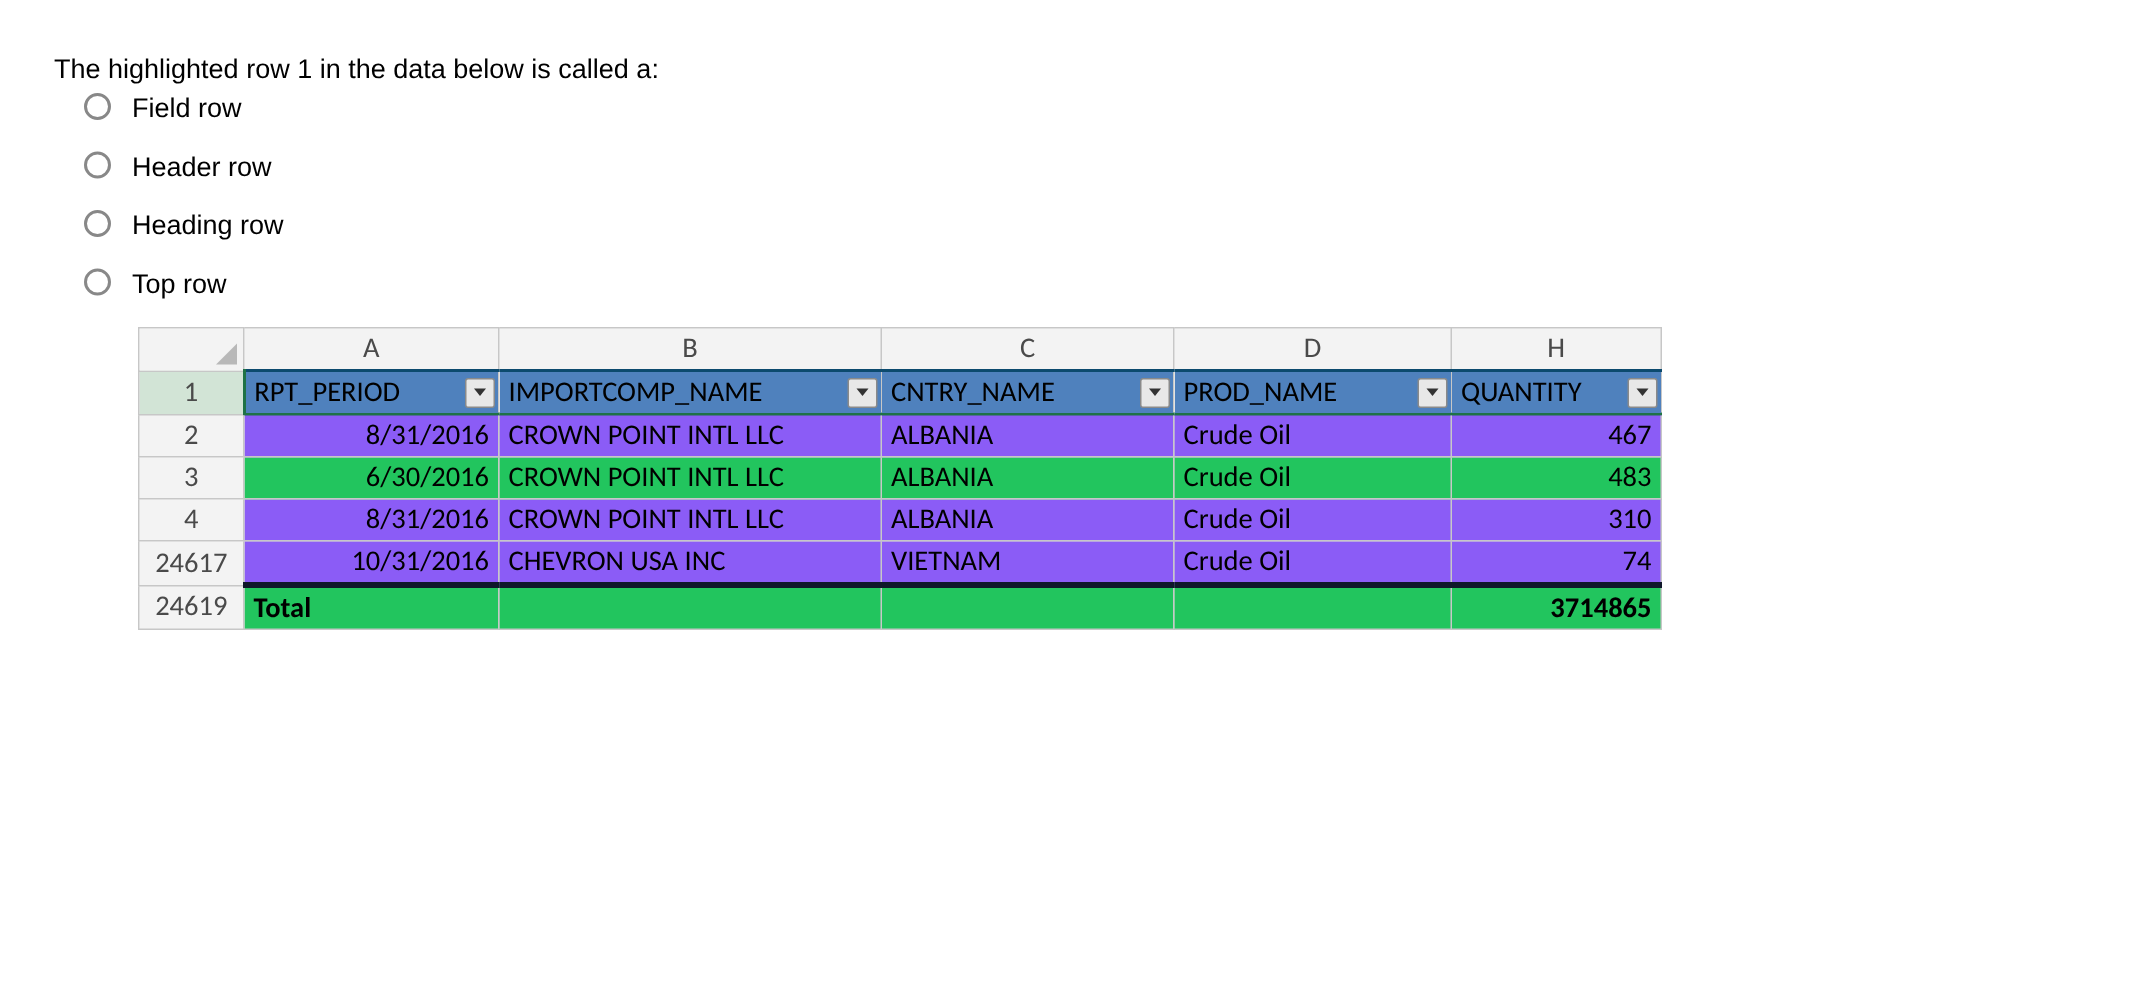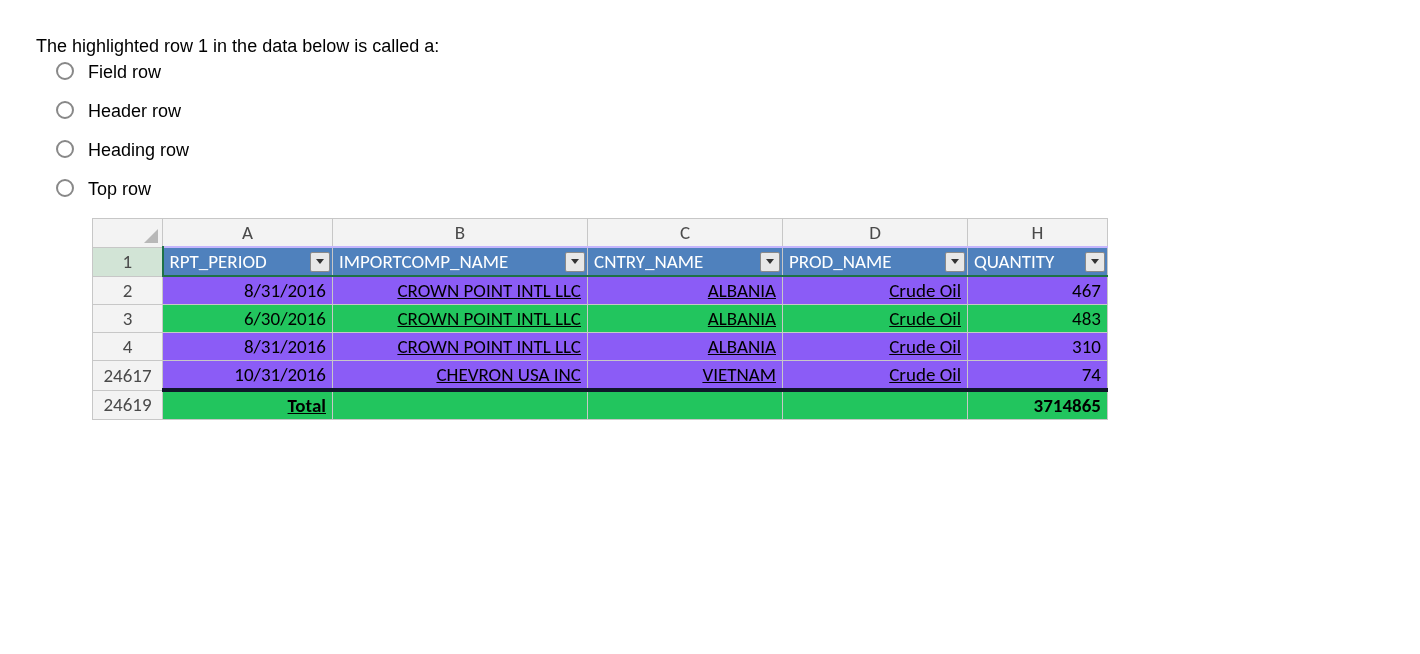--- a/index.html
+++ b/index.html
@@ -78,25 +78,25 @@
   background: #f3f3f3;
   color: #4a4a4a;
   width: 70px;
 }
 .spreadsheet .rowhead.sel {
   background: #d2e4d6;
   border-right: 2px solid #1f7246;
 }
 .spreadsheet .datahdr {
   background: #4f81bd;
-  color: #ffffff;
+  color: #000000;
   font-weight: normal;
   position: relative;
   padding-right: 26px;
-  border-top: 2px solid #c4b5fd;
+  border-top: 2px solid #0c4a6e;
   border-bottom: 2px solid #1f7246;
 }
 .spreadsheet .datahdr.first {
   border-left: 2px solid #1f7246;
 }
 .spreadsheet .datahdr .filter-btn {
   position: absolute;
   right: 2px;
   top: 50%;
   transform: translateY(-50%);
@@ -118,22 +118,21 @@
   border-right: 4px solid transparent;
   border-top: 5px solid #333;
 }
 .spreadsheet .band td.cell {
   background: #8b5cf6;
 }
 .spreadsheet td.cell.r {
   text-align: right;
 }
 .spreadsheet td.cell.l {
-  text-align: right;
-  text-decoration: underline;
+  text-align: left;
 }
 .spreadsheet tr.totalrow td.cell {
   font-weight: bold;
   border-top: 4px solid #0f172a;
 }
 
 .col-A { width: 170px; }
 .col-B { width: 255px; }
 .col-C { width: 195px; }
 .col-D { width: 185px; }

